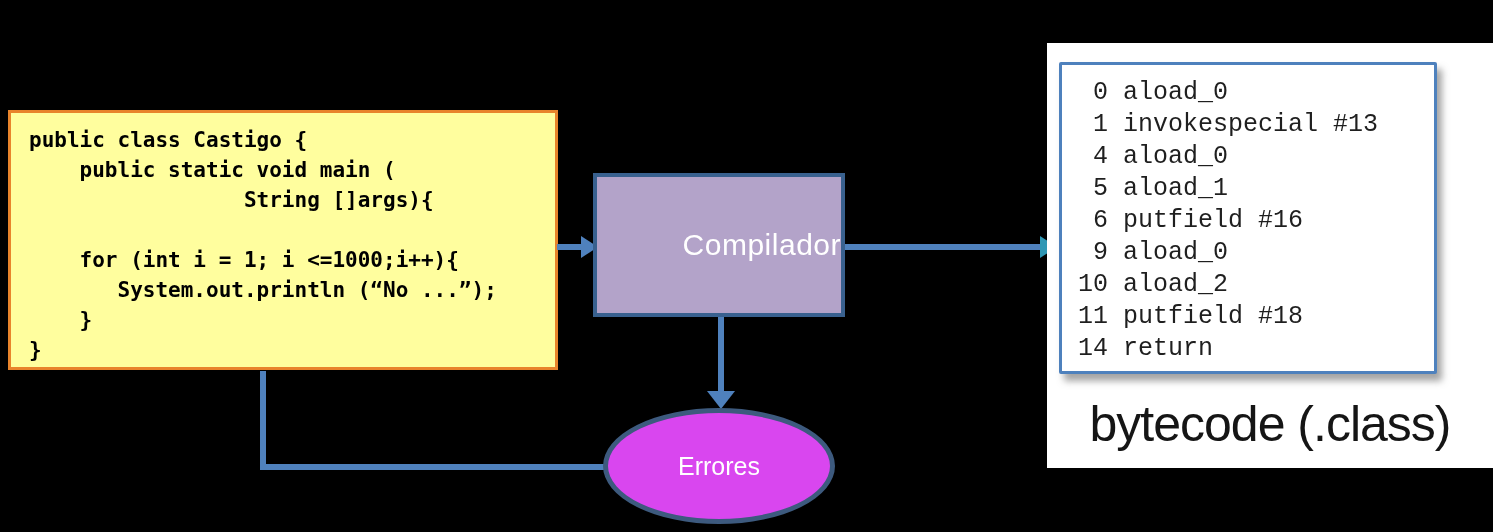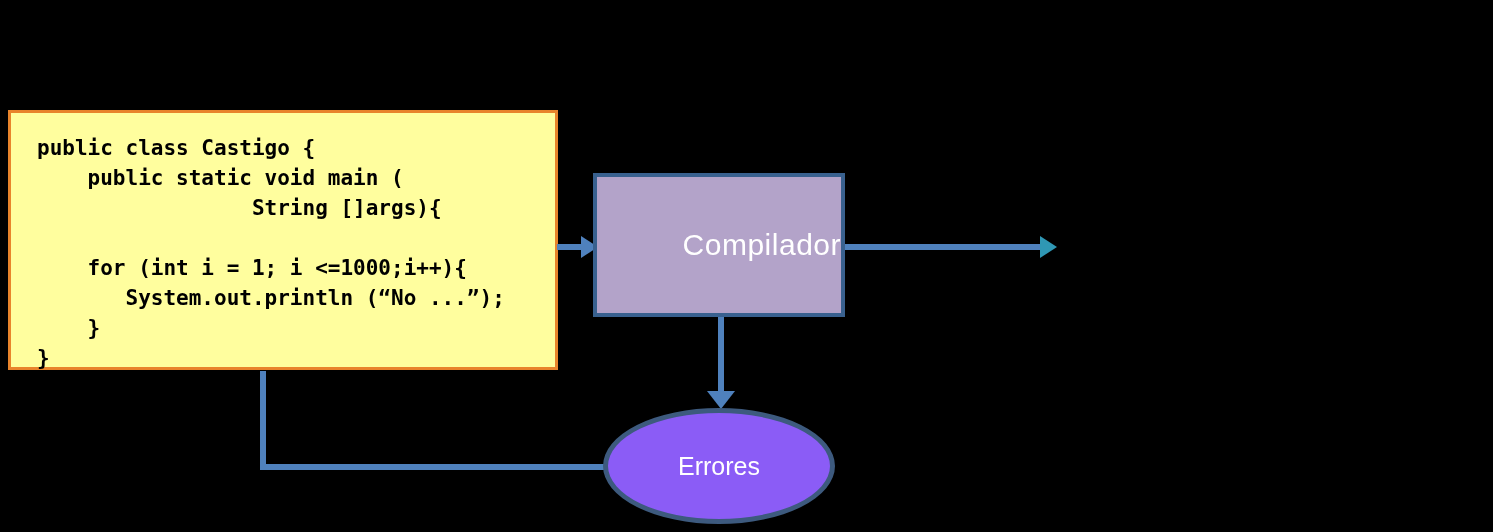--- a/index.html
+++ b/index.html
@@ -18,21 +18,21 @@
   
   .source-box {
     position: absolute;
     left: 8px; top: 110px;
     width: 550px; height: 260px;
     box-sizing: border-box;
     background: #FFFE9E;
     border: 3px solid #E8842B;
   }
   .source-box pre {
-    margin: 12px;
+    margin: 4px;
     padding: 8px 0 0 14px;
     font-family: "DejaVu Sans Mono", monospace;
     font-weight: bold;
     font-size: 21px;
     line-height: 30px;
     color: #000000;
     white-space: pre;
   }
   
   .compiler-box {
@@ -78,21 +78,21 @@
   .seg-down-line     { left: 718px; top: 317px; width: 6px; height: 75px; }
   .seg-down-head     { left: 707px; top: 391px; }
   .seg-elbow-vert    { left: 260px; top: 371px; width: 6px; height: 97px; }
   .seg-elbow-horiz   { left: 260px; top: 464px; width: 346px; height: 6px; }
   
   .error-ellipse {
     position: absolute;
     left: 603px; top: 408px;
     width: 232px; height: 116px;
     box-sizing: border-box;
-    background: #8b5cf6;
+    background: #d946ef;
     border: 5px solid #3D5A7E;
     border-radius: 50%;
     display: flex;
     align-items: center;
     justify-content: center;
   }
   .error-ellipse .label {
     color: #FFFFFF;
     font-size: 25px;
   }
@@ -169,14 +169,28 @@
 
   <div>
     <div class="line seg-elbow-vert"></div>
     <div class="line seg-elbow-horiz"></div>
   </div>
 
   <div class="error-ellipse">
     <span class="label">Errores</span>
   </div>
 
+  <div class="bytecode-panel">
+    <div class="bytecode-box">
+      <pre> 0 aload_0
+ 1 invokespecial #13
+ 4 aload_0
+ 5 aload_1
+ 6 putfield #16
+ 9 aload_0
+10 aload_2
+11 putfield #18
+14 return</pre>
+    </div>
+    <div class="bytecode-caption">bytecode (.class)</div>
+  </div>
 
 </div>
 
 </body></html>

